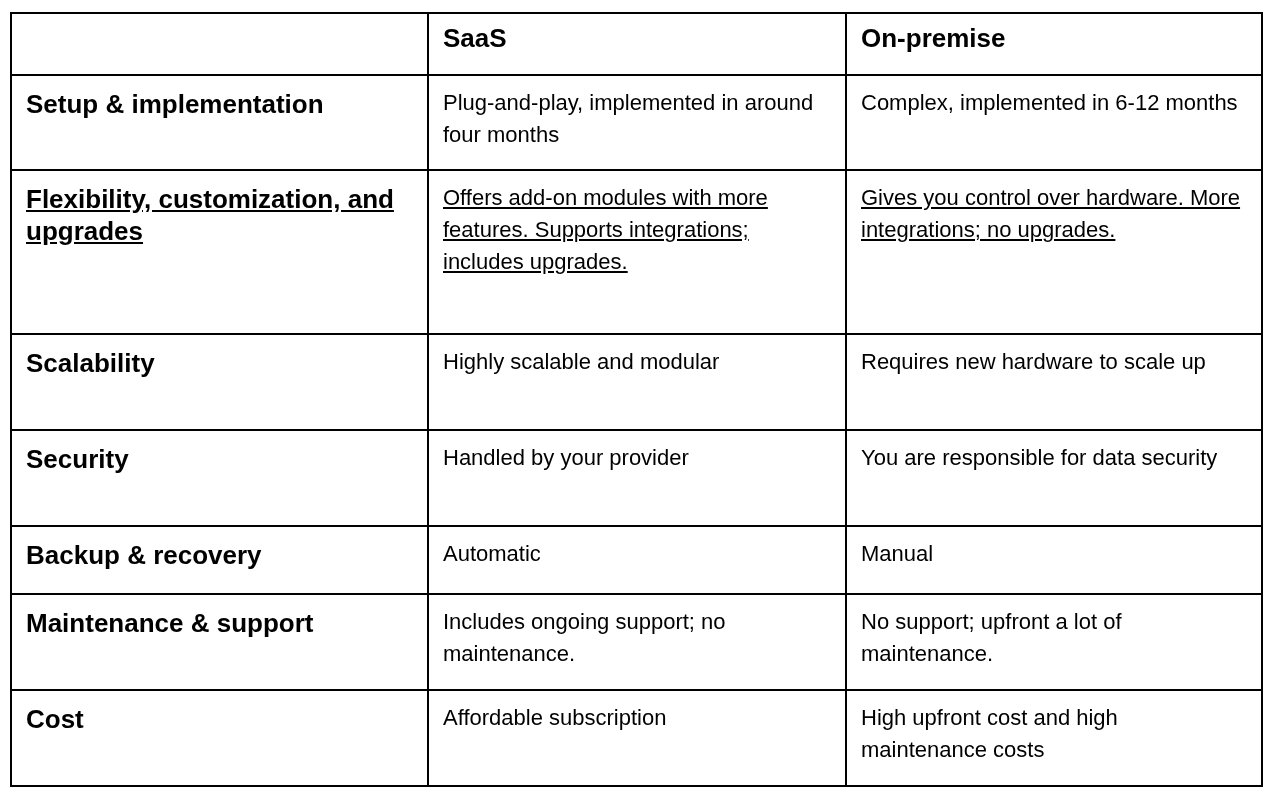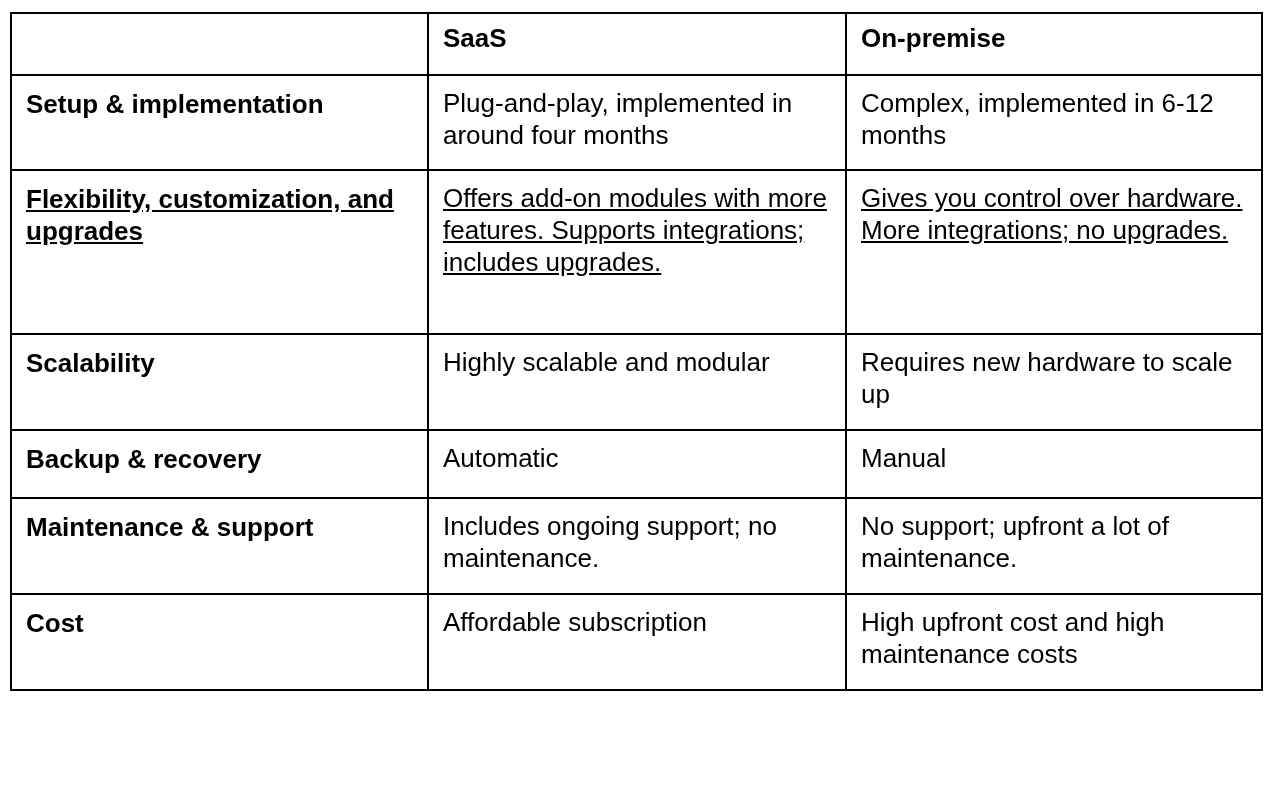--- a/index.html
+++ b/index.html
@@ -60,21 +60,21 @@
 
   
   .comparison-table tbody th.feature-cell {
     font-weight: bold;
     font-size: 26px;
     padding-top: 12px;
   }
 
   .comparison-table tbody td.value-cell {
     font-weight: normal;
-    font-size: 26px;
+    font-size: 22px;
     padding-top: 11px;
   }
 
   
   .row-setup       th, .row-setup       td { height: 71px; }
   .row-flexibility th, .row-flexibility td { height: 140px; text-decoration: underline; }
   .row-scalability th, .row-scalability td { height: 72px; }
   .row-security    th, .row-security    td { height: 72px; }
   .row-backup      th, .row-backup      td { height: 44px; }
   .row-maintenance th, .row-maintenance td { height: 72px; }
@@ -113,20 +113,25 @@
         <td class="value-cell">Offers add-on modules with more features. Supports integrations; includes upgrades.</td>
         <td class="value-cell">Gives you control over hardware. More integrations; no upgrades.</td>
       </tr>
 
       <tr class="row-scalability">
         <th class="feature-cell">Scalability</th>
         <td class="value-cell">Highly scalable and modular</td>
         <td class="value-cell">Requires new hardware to scale up</td>
       </tr>
 
+      <tr class="row-security">
+        <th class="feature-cell">Security</th>
+        <td class="value-cell">Handled by your provider</td>
+        <td class="value-cell">You are responsible for data security</td>
+      </tr>
 
       <tr class="row-backup">
         <th class="feature-cell">Backup &amp; recovery</th>
         <td class="value-cell">Automatic</td>
         <td class="value-cell">Manual</td>
       </tr>
 
       <tr class="row-maintenance">
         <th class="feature-cell">Maintenance &amp; support</th>
         <td class="value-cell">Includes ongoing support; no maintenance.</td>

